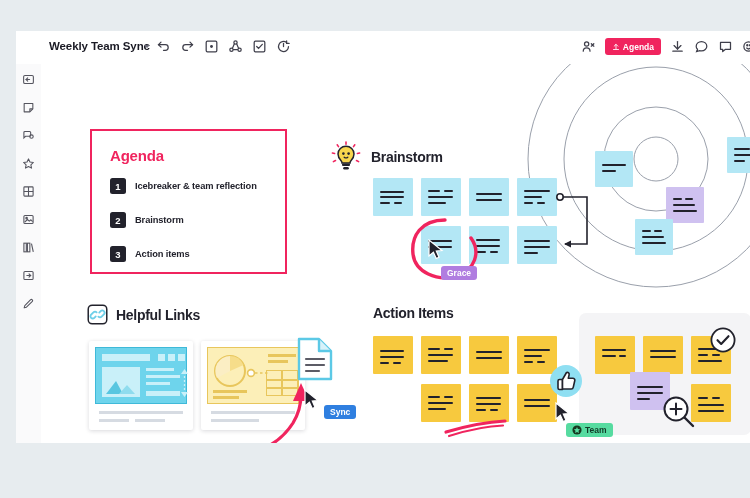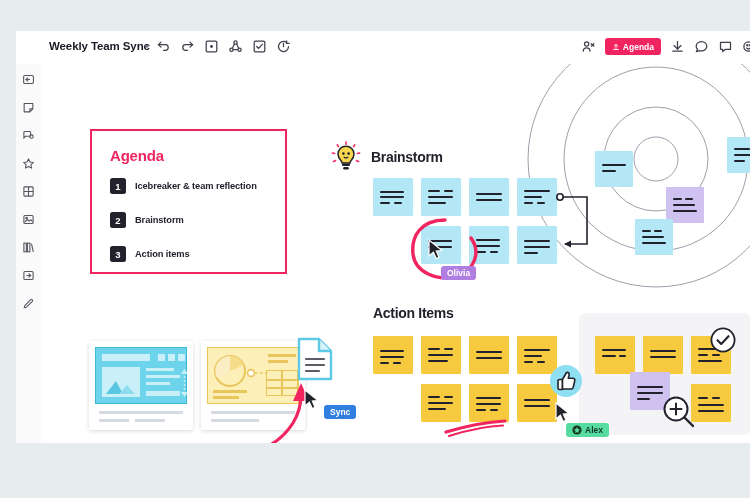--- a/index.html
+++ b/index.html
@@ -282,21 +282,21 @@
     </svg>
 
     <svg style="position:absolute;left:364px;top:150px;" width="80" height="72">
       <path d="M40 6C16 6 6 22 8 40c2 18 24 28 44 22 18-6 24-24 14-38" fill="none" stroke="#f0245e" stroke-width="3.4" stroke-linecap="round"></path>
     </svg>
 
     <svg style="position:absolute;left:386px;top:175px;" width="18" height="22">
       <polygon points="2,1 2,17 6.4,13.2 9.2,19.5 12,18.2 9.3,12 15,11.5" fill="#22222c" stroke="#fff" stroke-width="1.2"></polygon>
     </svg>
     <div class="cur-label" style="left:400px;top:202px;background:#b07de0;">
-      <span>Olivia</span>
+      <span>Grace</span>
     </div>
 
     <div class="note blue" style="left:554px;top:87px;width:38px;height:36px;">
       <div class="ln" style="left:7px;top:13px;width:24px;"></div>
       <div class="ln" style="left:7px;top:19px;width:14px;"></div>
     </div>
     <div class="note blue" style="left:686px;top:73px;width:38px;height:36px;">
       <div class="ln" style="left:7px;top:11px;width:16px;"></div>
       <div class="ln" style="left:7px;top:17px;width:24px;"></div>
       <div class="ln" style="left:7px;top:23px;width:11px;"></div>
@@ -307,20 +307,30 @@
       <div class="ln" style="left:7px;top:17px;width:22px;"></div>
       <div class="ln" style="left:7px;top:23px;width:24px;"></div>
     </div>
     <div class="note blue" style="left:594px;top:155px;width:38px;height:36px;">
       <div class="ln" style="left:7px;top:11px;width:9px;"></div>
       <div class="ln" style="left:19px;top:11px;width:8px;"></div>
       <div class="ln" style="left:7px;top:17px;width:22px;"></div>
       <div class="ln" style="left:7px;top:23px;width:24px;"></div>
     </div>
 
+    <div class="sec-h" style="left:46px;top:240px;">
+      <svg width="21" height="21" viewBox="0 0 24 24">
+        <rect x="1.4" y="1.4" width="21.2" height="21.2" rx="4.5" fill="#fff" stroke="#22222c" stroke-width="1.7"></rect>
+        <g stroke="#6ecfe8" stroke-width="2.1" stroke-linecap="round" fill="none">
+          <path d="M10 14.2 8.4 15.8a2.6 2.6 0 0 1-3.7-3.7l2.6-2.6a2.6 2.6 0 0 1 3.7 0"></path>
+          <path d="M14 9.8l1.6-1.6a2.6 2.6 0 0 1 3.7 3.7l-2.6 2.6a2.6 2.6 0 0 1-3.7 0"></path>
+        </g>
+      </svg>
+      <div class="sec-t">Helpful Links</div>
+    </div>
 
     <div class="lcard" style="left:48px;top:277px;width:104px;height:89px;">
       <div style="position:absolute;left:6px;top:6px;width:92px;height:57px;background:#6ed4ec;border:1.6px solid #3fb9d8;box-sizing:border-box;">
         <div style="position:absolute;left:6px;top:6px;width:48px;height:7px;background:#c9f0f9;"></div>
         <div style="position:absolute;left:62px;top:6px;width:7px;height:7px;background:#c9f0f9;"></div>
         <div style="position:absolute;left:72px;top:6px;width:7px;height:7px;background:#c9f0f9;"></div>
         <div style="position:absolute;left:82px;top:6px;width:7px;height:7px;background:#c9f0f9;"></div>
         <div style="position:absolute;left:6px;top:19px;width:38px;height:30px;background:#c9f0f9;"></div>
         <svg style="position:absolute;left:8px;top:28px;" width="34" height="19">
           <polygon points="2,18 12,5 19,18" fill="#58c6e0"></polygon>
@@ -445,21 +455,21 @@
     </svg>
 
     <svg style="position:absolute;left:513px;top:338px;" width="18" height="22">
       <polygon points="2,1 2,17 6.4,13.2 9.2,19.5 12,18.2 9.3,12 15,11.5" fill="#22222c" stroke="#fff" stroke-width="1.2"></polygon>
     </svg>
     <div class="cur-label" style="left:525px;top:359px;background:#56dba0;color:#123a28;">
       <svg width="10" height="10" viewBox="0 0 24 24">
         <circle cx="12" cy="12" r="11" fill="#16381f"></circle>
         <polygon points="12,5 14.2,9.8 19.5,10.4 15.6,14 16.6,19.2 12,16.6 7.4,19.2 8.4,14 4.5,10.4 9.8,9.8" fill="#56dba0"></polygon>
       </svg>
-      <span>Alex</span>
+      <span>Team</span>
     </div>
 
     <div class="note yellow" style="left:554px;top:272px;width:40px;height:38px;">
       <div class="ln" style="left:7px;top:13px;width:24px;"></div>
       <div class="ln" style="left:7px;top:19px;width:14px;"></div>
       <div class="ln" style="left:24px;top:19px;width:7px;"></div>
     </div>
     <div class="note yellow" style="left:602px;top:272px;width:40px;height:38px;">
       <div class="ln" style="left:7px;top:14px;width:26px;"></div>
       <div class="ln" style="left:7px;top:20px;width:26px;"></div>

